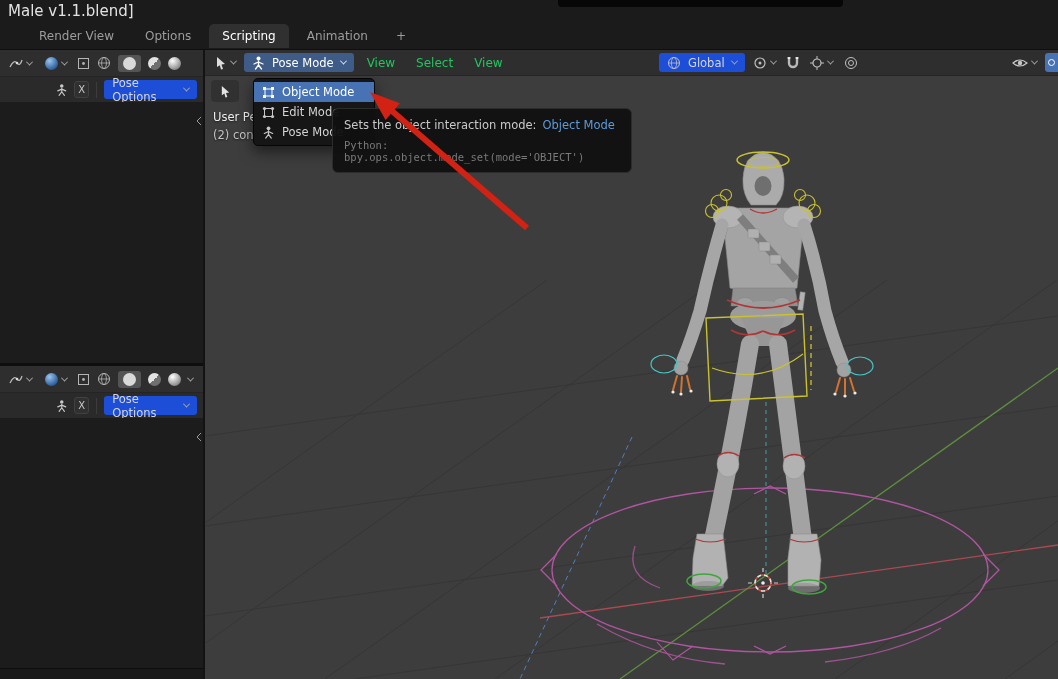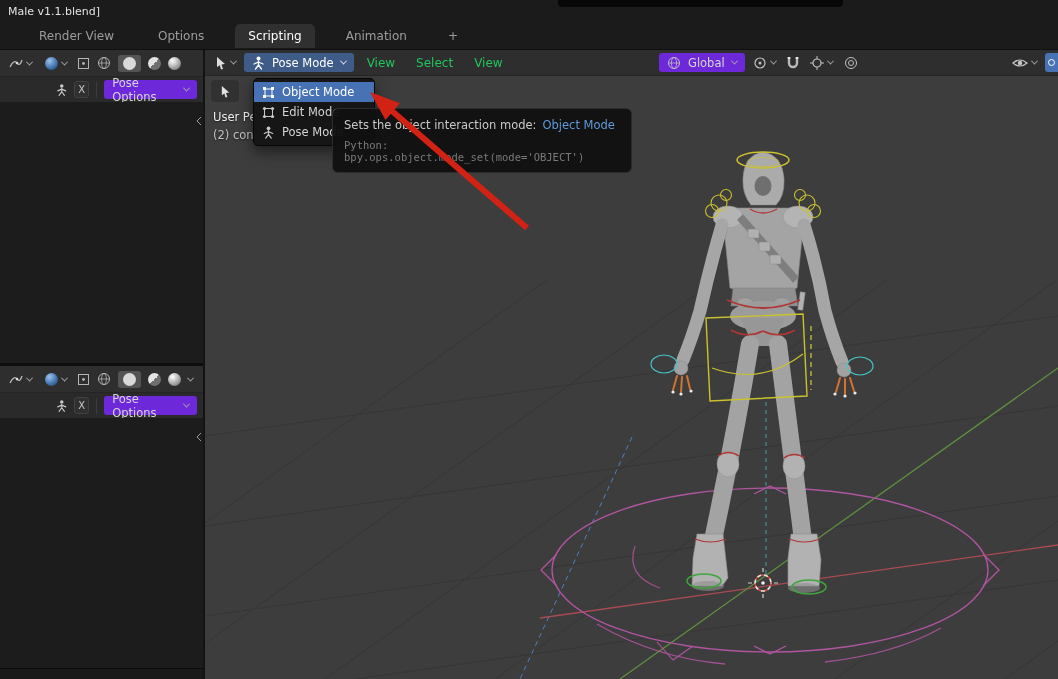--- a/index.html
+++ b/index.html
@@ -1,43 +1,43 @@
 <!DOCTYPE html>
 <html><head>
 <meta charset="utf-8">
 <style>
   *{margin:0;padding:0;box-sizing:border-box}
   html,body{width:1058px;height:679px;overflow:hidden}
   body{font-family:"DejaVu Sans","Liberation Sans",sans-serif;font-size:12px;color:#d0d0d0;background:#1d1d1d;position:relative}
   #app{position:absolute;inset:0;width:1058px;height:679px;background:#1d1d1d}
 
   
-  .titlebar{position:absolute;left:0;top:0;width:100%;height:22px;background:#1b1b1b;display:flex;align-items:center;padding-left:8px;font-size:11px;color:#e2e2e2}
+  .titlebar{position:absolute;left:0;top:0;width:100%;height:22px;background:#1b1b1b;display:flex;align-items:center;padding-left:8px;font-size:15px;color:#e2e2e2}
   .notch{position:absolute;left:558px;top:0;width:285px;height:7px;background:#070707;border-radius:0 0 4px 4px}
-  .tabsbar{position:absolute;left:0;top:22px;width:100%;height:28px;background:#1b1b1b;display:flex;align-items:center;padding-left:26px;gap:18px;border-bottom:1px solid #0f0f0f}
+  .tabsbar{position:absolute;left:0;top:22px;width:100%;height:28px;background:#1b1b1b;display:flex;align-items:center;padding-left:26px;gap:5px;border-bottom:1px solid #0f0f0f}
   .tab{padding:5px 13px;color:#9d9d9d;border-radius:5px 5px 0 0;cursor:default}
   .tab.active{background:#303030;color:#ffffff}
   .tab-add{color:#9d9d9d;padding:4px 10px}
 
   
   .main{position:absolute;left:0;top:50px;width:1058px;height:629px;display:flex}
   .leftcol{width:205px;flex:none;background:#1d1d1d;border-right:2px solid #131313;display:flex;flex-direction:column}
   .panel{display:flex;flex-direction:column}
   .panel-a{height:313px}
   .panel-gap{height:3px;background:#0e0e0e}
   .panel-b{height:302px}
   .phdr{height:26px;flex:none;display:flex;align-items:center;padding:0 6px;gap:7px;background:#2e2e2e}
   .phdr2{background:#2a2a2a;border-top:1px solid #242424}
   .pcontent{flex:1;background:#1c1c1c;position:relative}
   .leftstrip{height:11px;background:#191919;border-top:1px solid #0d0d0d}
   .collapse-chev{position:absolute;right:1px;top:14px}
 
   
   .chev{width:5px;height:5px;border-right:1.4px solid #a8a8a8;border-bottom:1.4px solid #a8a8a8;transform:rotate(45deg) translate(-1px,-1px);flex:none}
-  .dd{background:#6d28d9;border-radius:3px;height:19px;padding:0 8px;display:inline-flex;align-items:center;gap:7px;font-size:11.5px;color:#d6d6d6}
+  .dd{background:#1d4ed8;border-radius:3px;height:19px;padding:0 8px;display:inline-flex;align-items:center;gap:7px;font-size:11.5px;color:#d6d6d6}
   .iconbtn{display:inline-flex;align-items:center;gap:4px;padding:2px 3px;border-radius:3px}
   .xbtn{width:17px;height:17px;background:#303030;border:1px solid #414141;border-radius:3px;display:flex;align-items:center;justify-content:center;font-size:10px;color:#c9c9c9}
   .vsep{width:1px;height:16px;background:#3c3c3c}
   .sph{width:13px;height:13px;border-radius:50%;flex:none}
   .sph-blue{background:radial-gradient(circle at 35% 30%,#9cc4ee,#3c6ea8 60%,#1d3a60)}
   .sph-solid{background:#d9d9d9}
   .sph-mat{background:linear-gradient(135deg,#e3e3e3 50%,#6f6f6f 50%)}
   .sph-rend{background:radial-gradient(circle at 35% 30%,#ffffff,#878787 75%)}
   .pill-active{background:#545454;border-radius:3px;padding:2px 5px;display:flex;align-items:center}
 

